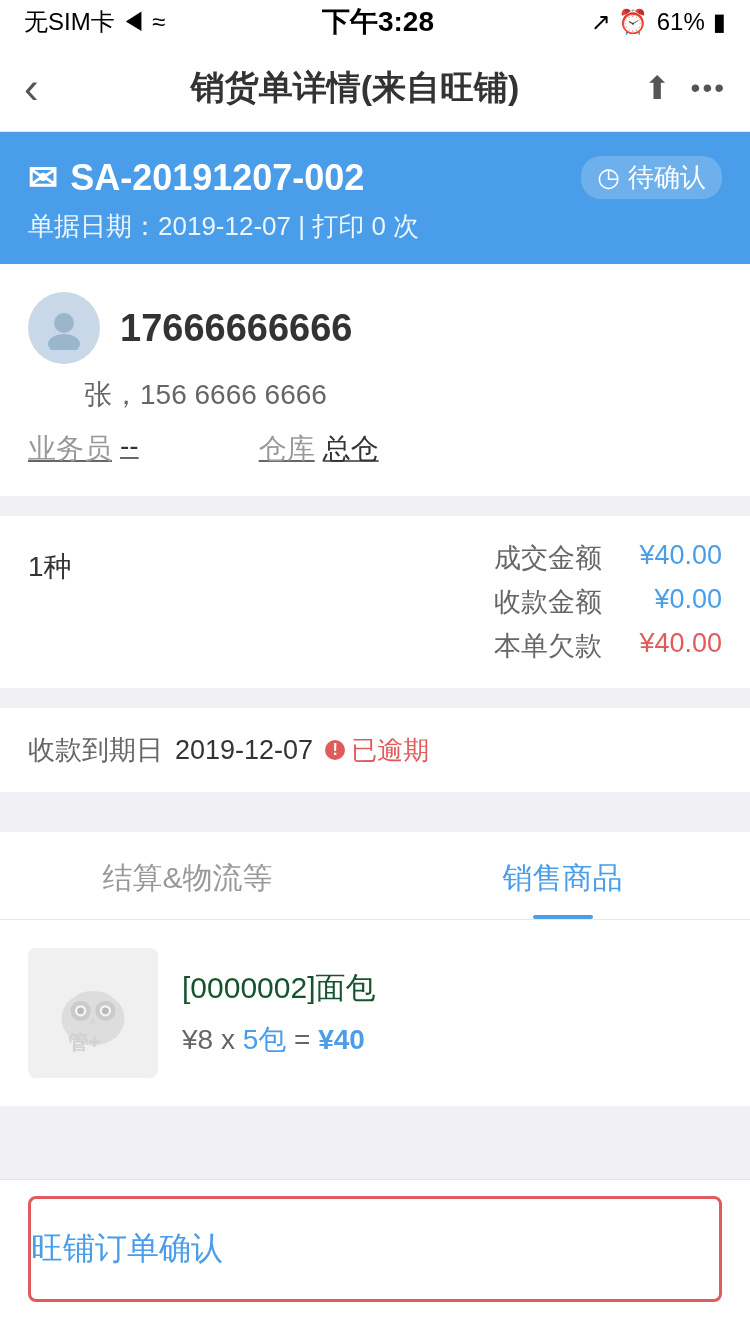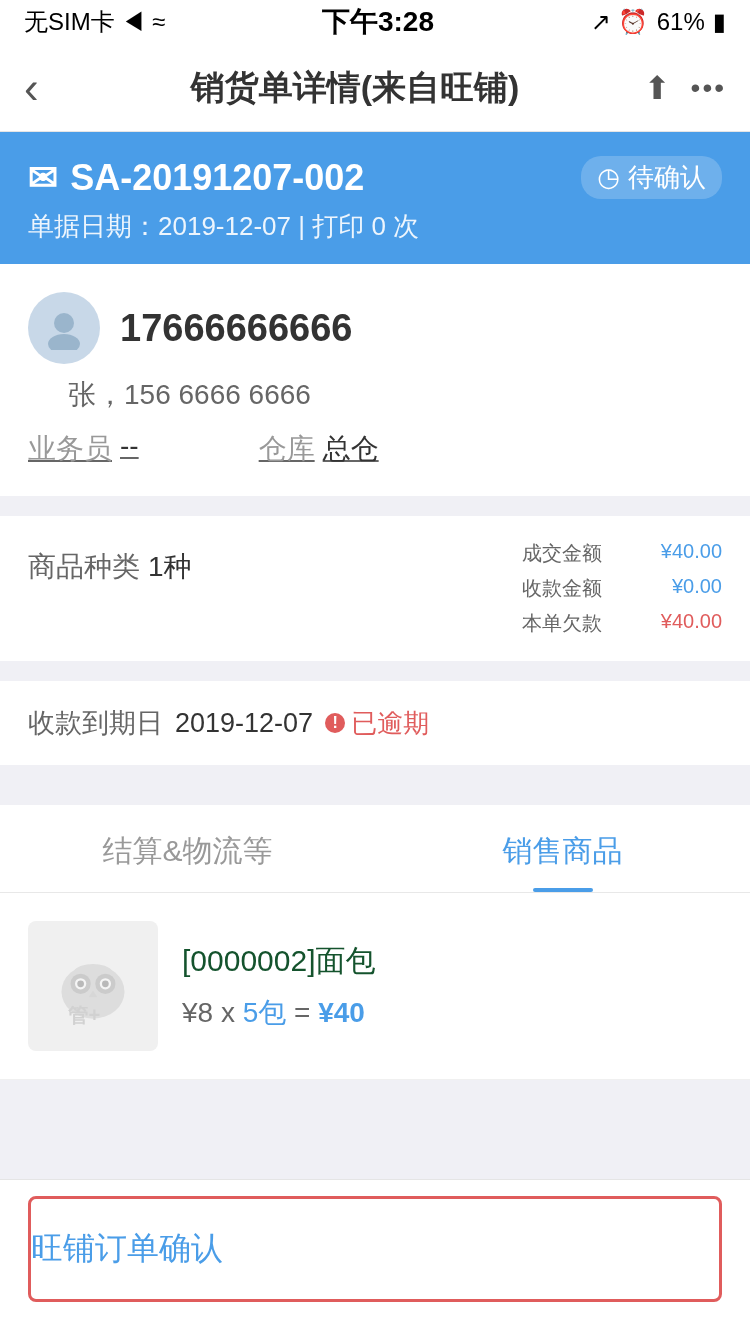--- a/index.html
+++ b/index.html
@@ -135,21 +135,21 @@
       color: #7a9db8;
     }
     .customer-phone {
       font-size: 38px;
       font-weight: 600;
       color: #333;
     }
     .customer-name {
       font-size: 28px;
       color: #666;
-      margin-left: 40px;
+      margin-left: 56px;
       margin-bottom: 16px;
     }
     .customer-meta {
       display: flex;
       gap: 60px;
       margin-left: 0;
       font-size: 28px;
       color: #666;
     }
     .customer-meta-item {
@@ -190,21 +190,21 @@
     .summary-right {
       display: flex;
       flex-direction: column;
       gap: 8px;
       align-items: flex-start;
     }
     .amount-row {
       display: flex;
       justify-content: center;
       gap: 20px;
-      font-size: 20px;
+      font-size: 27px;
     }
     .amount-label {
       color: #666;
       text-align: right;
       min-width: 140px;
     }
     .amount-value {
       color: #4a9de8;
       text-align: right;
       min-width: 100px;
@@ -418,21 +418,20 @@
     <div class="customer-meta-item" style="margin-left:60px;">
       <span class="customer-meta-label">仓库</span>
       <span class="customer-meta-value">总仓</span>
     </div>
   </div>
 </div>
 
 <div class="summary-section">
   <div class="summary-left">
     <div class="product-types">
-      <span class="product-types-label">商品种类</span>
       <span class="product-types-value">1种</span>
     </div>
   </div>
   <div class="summary-right">
     <div class="amount-row">
       <span class="amount-label">成交金额</span>
       <span class="amount-value">¥40.00</span>
     </div>
     <div class="amount-row">
       <span class="amount-label">收款金额</span>

